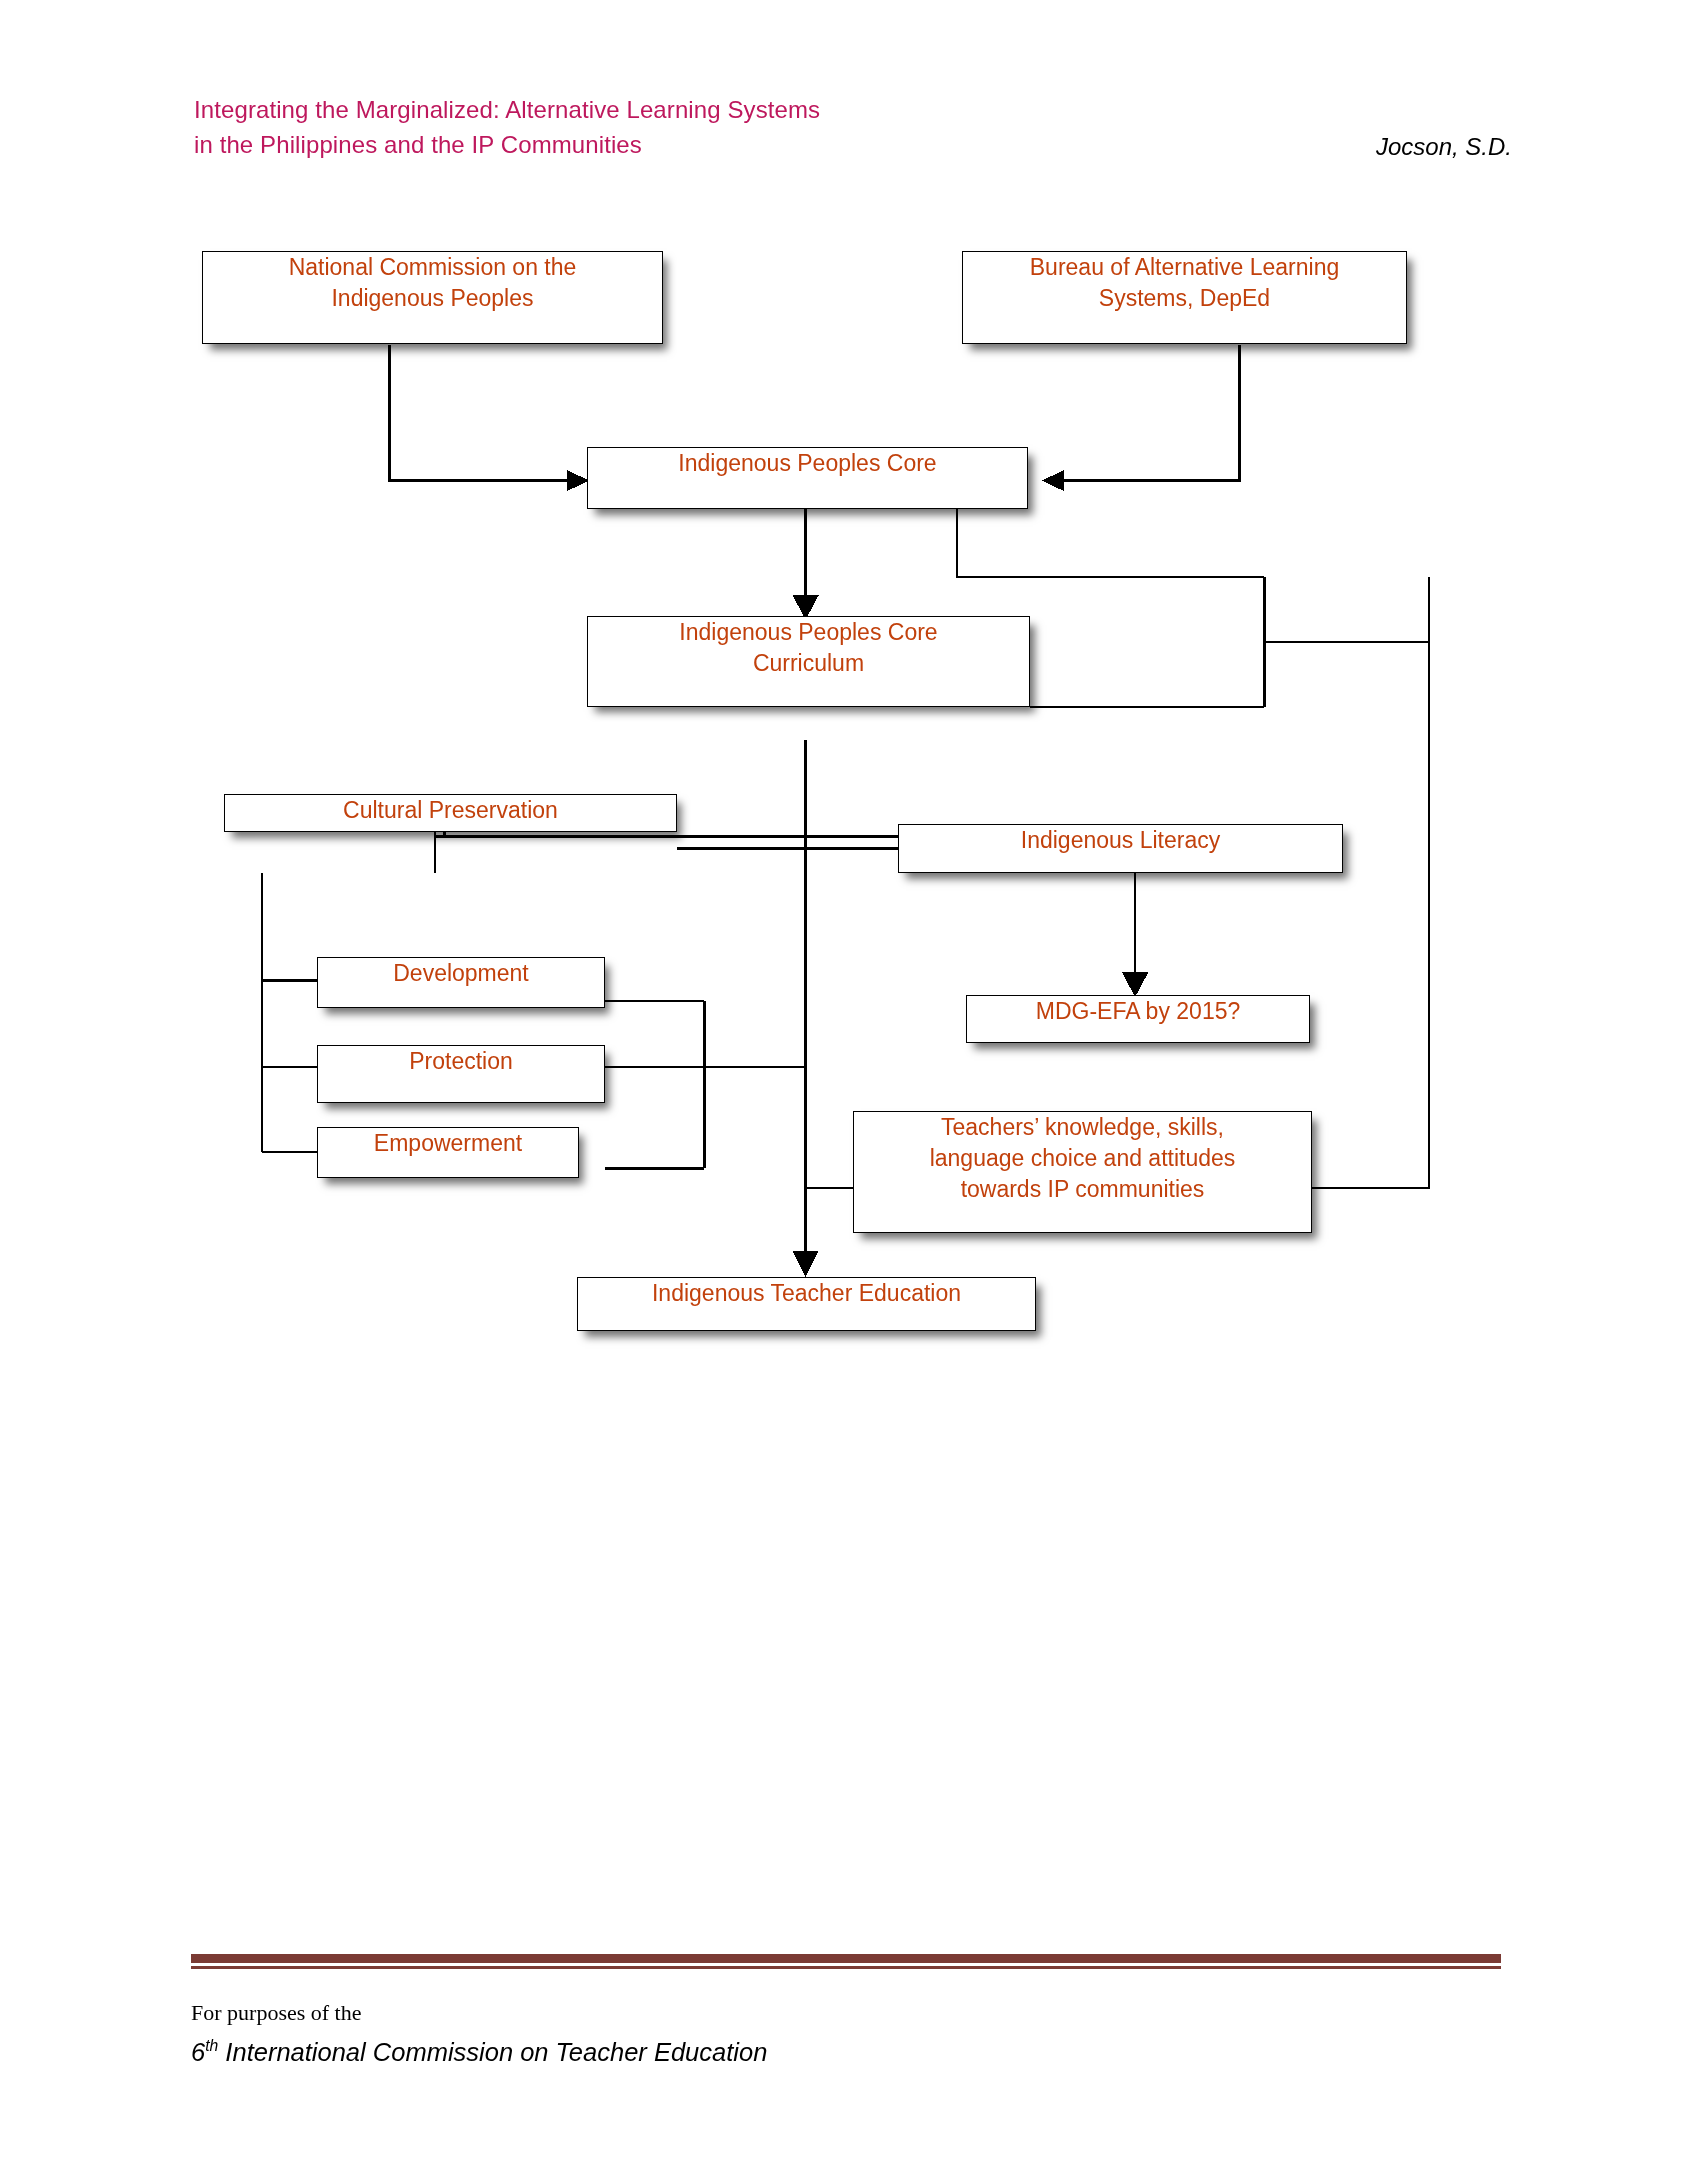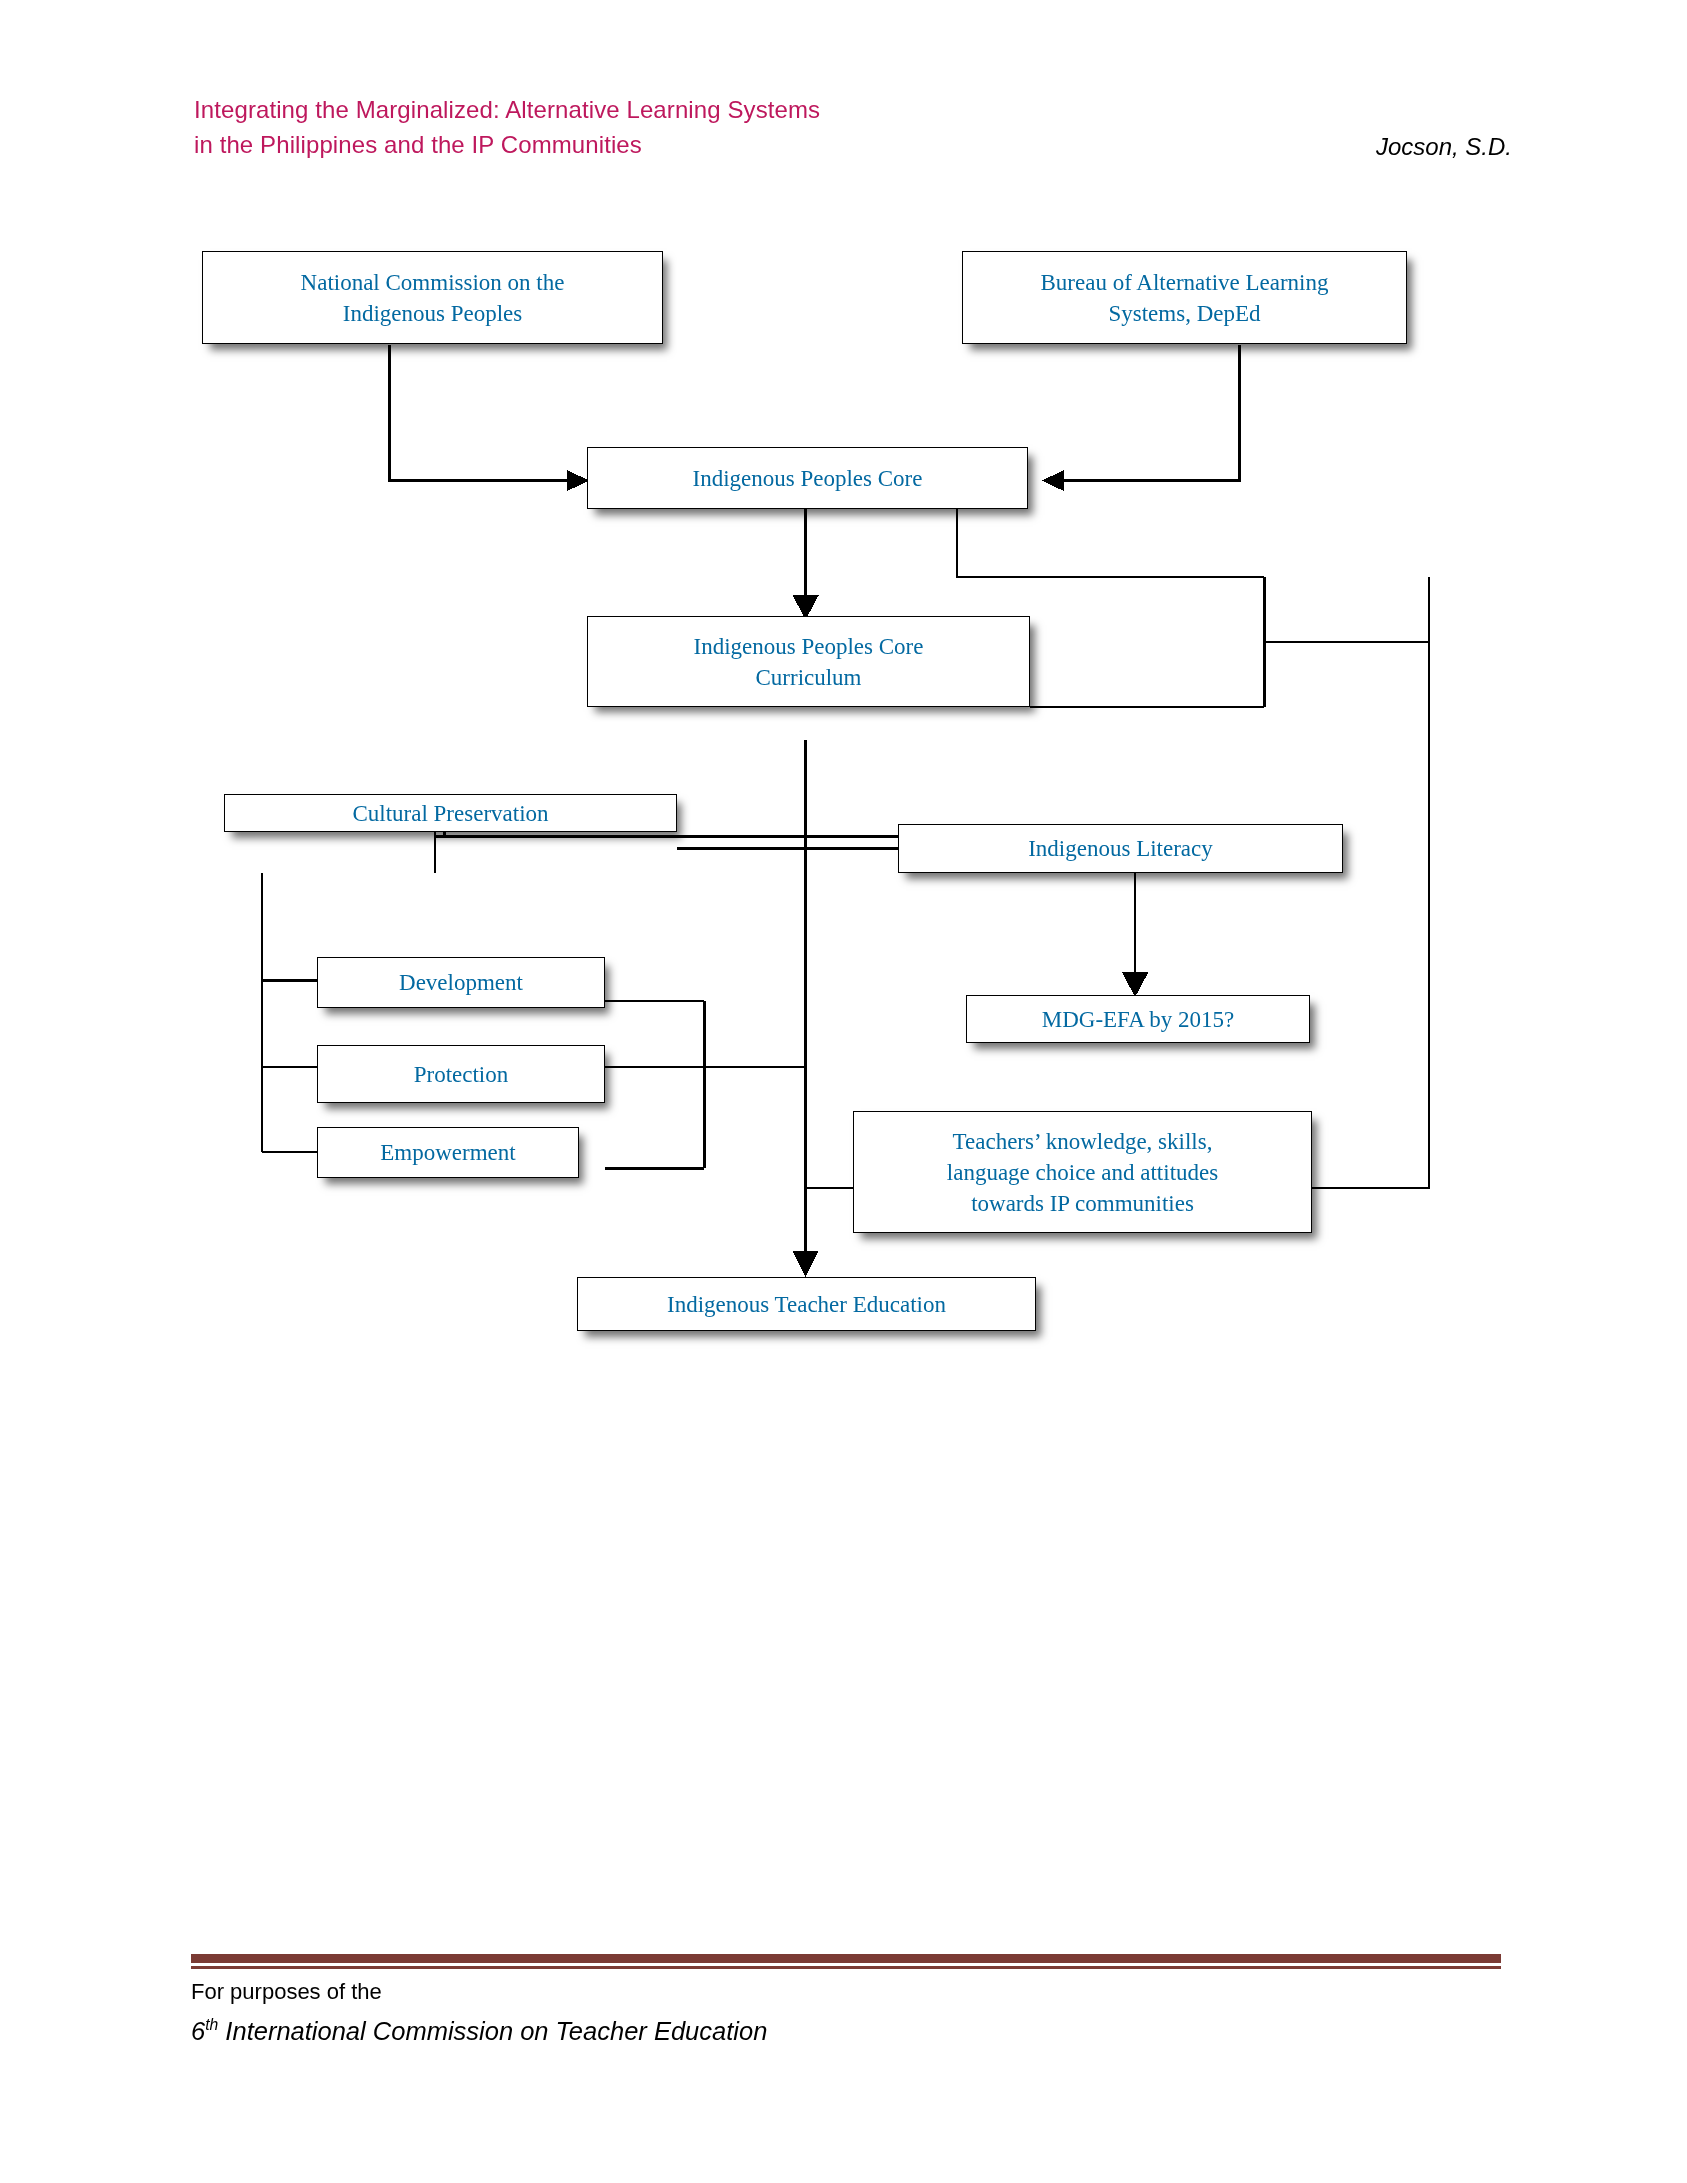--- a/index.html
+++ b/index.html
@@ -69,27 +69,27 @@
     top: 0;
     width: 1687px;
     height: 1401px;
   }
   .node {
     position: absolute;
     box-sizing: border-box;
     background: #ffffff;
     border: 1.6px solid #000000;
     display: flex;
-    align-items: center;
+    align-items: flex-start;
     justify-content: center;
     text-align: center;
-    font-family: Liberation Serif, serif;
+    font-family: Liberation Sans, sans-serif;
     font-size: 23px;
     line-height: 31px;
-    color: #0369a1;
+    color: #c2410c;
     box-shadow: 6.6px 7.4px 8.2px -1.6px rgba(0,0,0,0.55);
     padding: 0 8.2px;
   }
   .node span { display: block; white-space: pre-line; }
 
   
   .page-footer {
     position: absolute;
     left: 191px;
     top: 1954px;
@@ -104,24 +104,24 @@
     height: 3.3px;
     background: #ffffff;
     width: 100%;
   }
   .footer-rule-thin {
     height: 2.5px;
     background: #7b3b34;
     width: 100%;
   }
   .footer-line1 {
-    margin-top: 8px;
+    margin-top: 29px;
     font-size: 22px;
     line-height: 30px;
-    font-family: Liberation Sans, sans-serif;
+    font-family: Liberation Serif, serif;
   }
   .footer-line2 {
     font-size: 25.5px;
     line-height: 35px;
     font-style: italic;
     font-family: "Liberation Sans", sans-serif;
   }
   .footer-line2 .sup {
     font-size: 15.7px;
     vertical-align: super;

